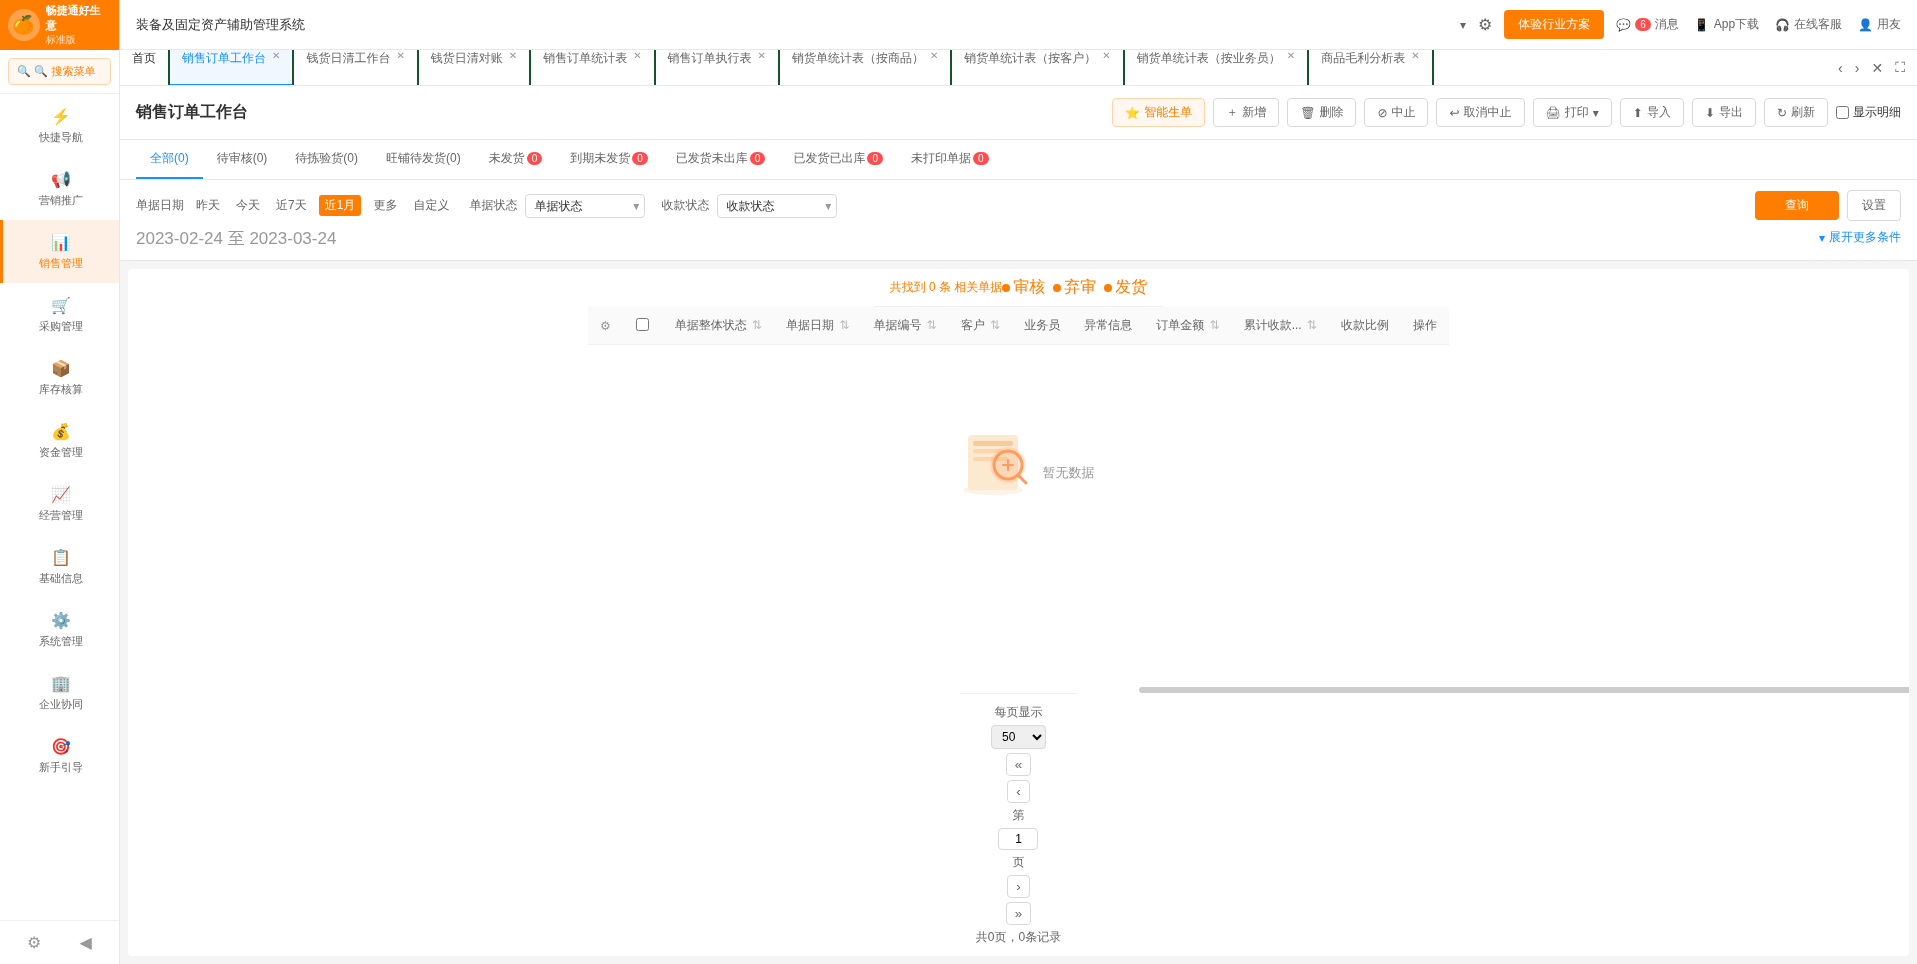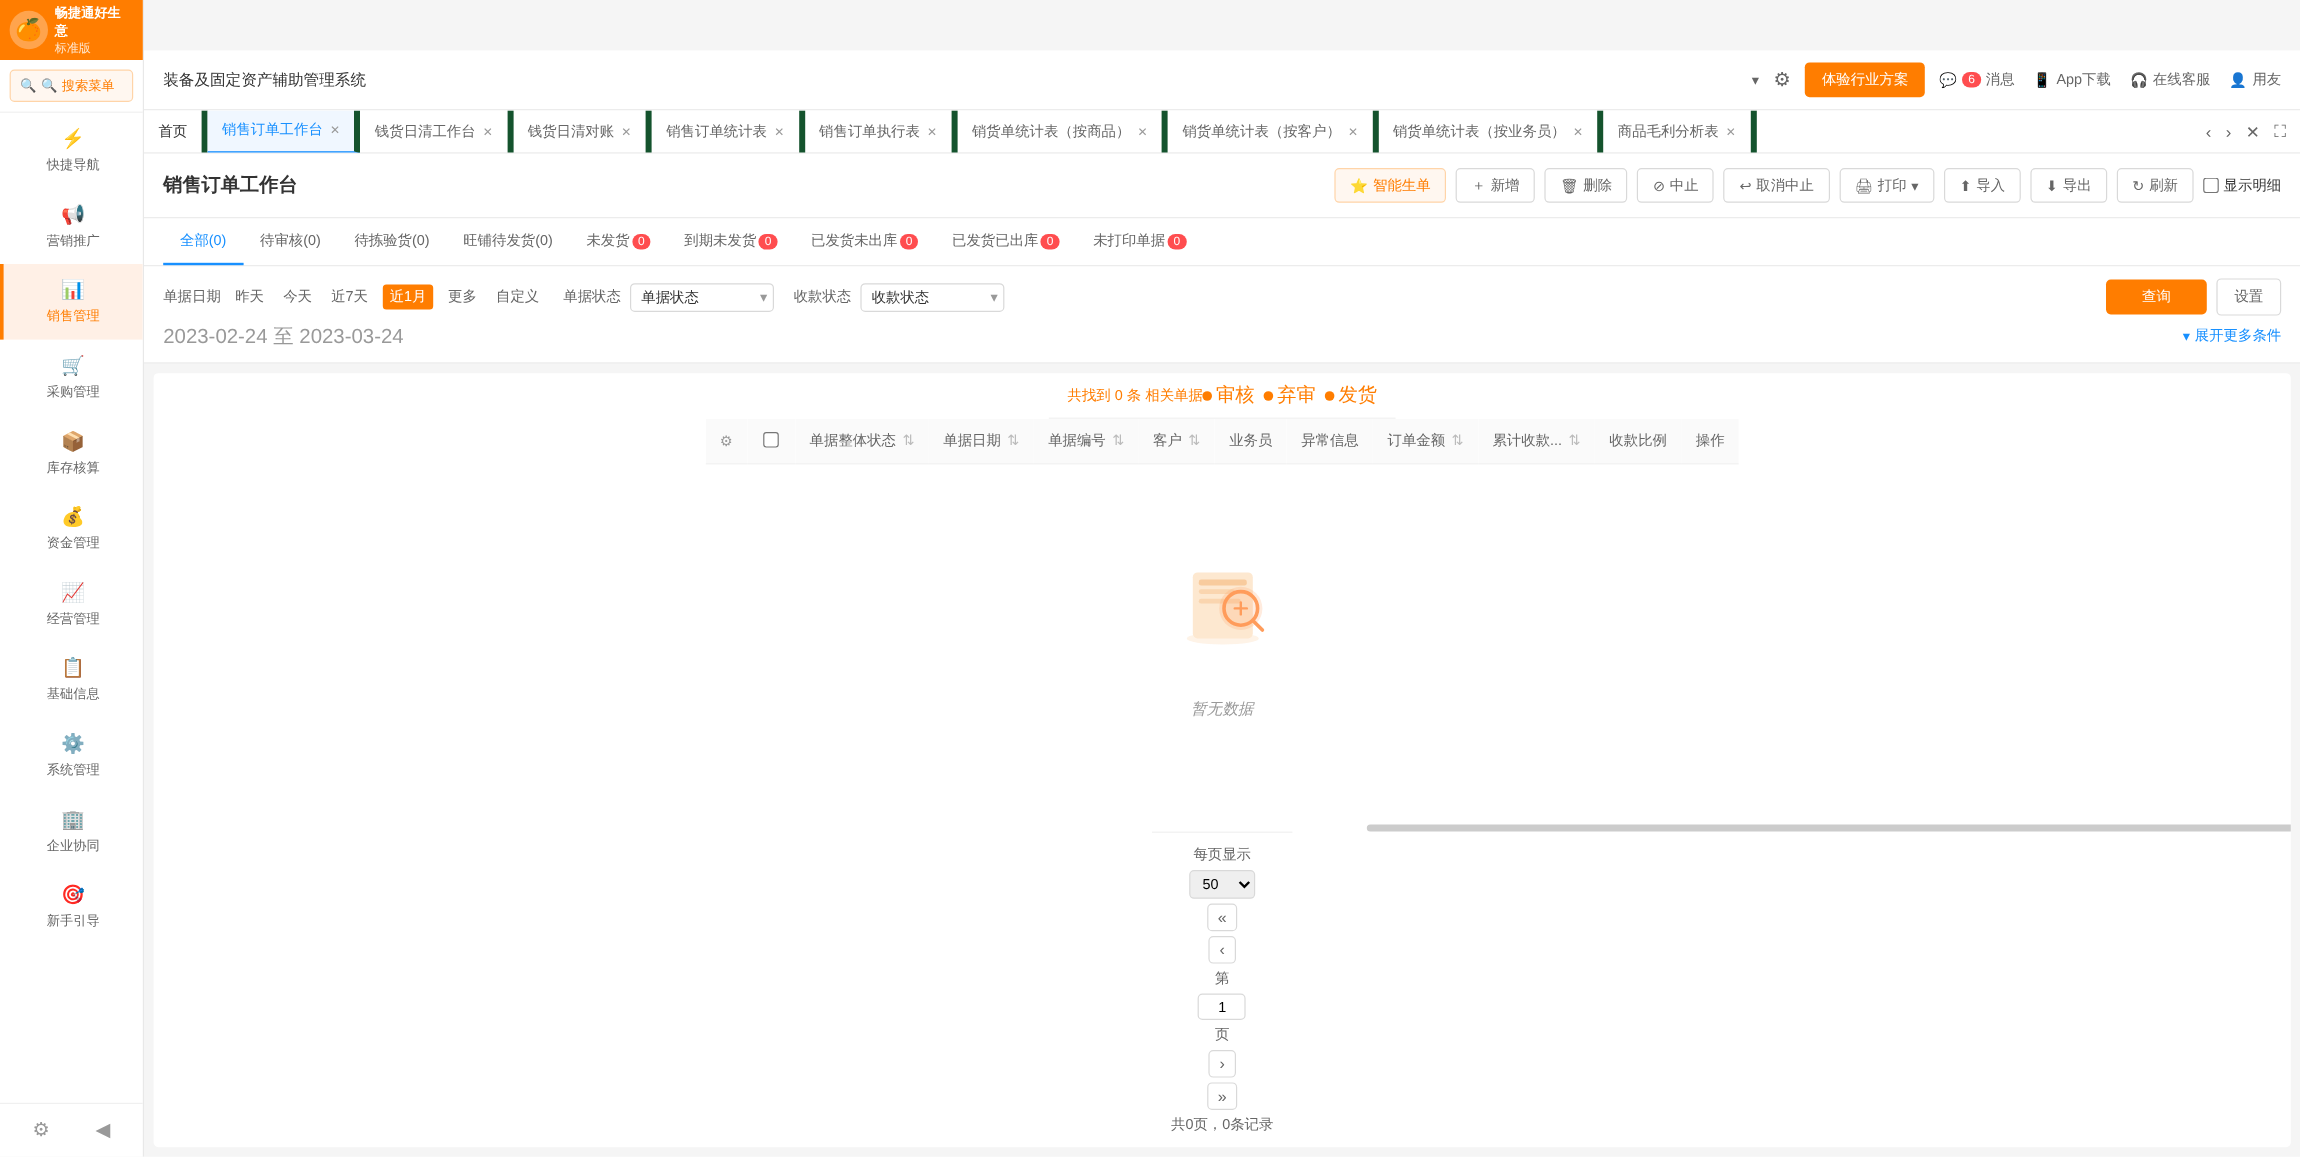--- a/index.html
+++ b/index.html
@@ -18,30 +18,30 @@
     .sidebar-nav-item.active { background: #fff0e6; color: #ff7d00; border-left-color: #ff7d00; }
     .sidebar-nav-icon { width: 20px; height: 20px; display: flex; align-items: center; justify-content: center; font-size: 16px; }
 
     .sidebar-bottom { border-top: 1px solid #f0f0f0; padding: 8px; display: flex; justify-content: space-around; }
     .sidebar-bottom-btn { color: #999; cursor: pointer; font-size: 16px; padding: 4px; }
 
     
     .main { flex: 1; display: flex; flex-direction: column; overflow: hidden; }
 
     
-    .topbar { height: 50px; background: #fff; border-bottom: 1px solid #e8e8e8; display: flex; align-items: center; padding: 0 16px; gap: 12px; flex-shrink: 0; margin-top: 42px; }
+    .topbar { height: 50px; background: #fff; border-bottom: 1px solid #e8e8e8; display: flex; align-items: center; padding: 0 16px; gap: 12px; flex-shrink: 0; }
     .topbar-title { font-size: 13px; color: #333; flex: 1; }
     .topbar-dropdown { display: flex; align-items: center; gap: 4px; cursor: pointer; color: #666; }
     .topbar-solution-btn { background: #ff7d00; color: #fff; border: none; border-radius: 4px; padding: 6px 14px; cursor: pointer; font-size: 12px; }
     .topbar-actions { display: flex; align-items: center; gap: 16px; margin-left: auto; color: #666; font-size: 12px; }
     .topbar-action { display: flex; align-items: center; gap: 4px; cursor: pointer; }
 
     
     .tabbar { background: #fff; border-bottom: 1px solid #e8e8e8; display: flex; align-items: center; flex-shrink: 0; overflow: hidden; height: 36px; }
-    .tab { display: flex; align-items: center; padding: 0 12px; height: 36px; font-size: 12px; cursor: pointer; white-space: nowrap; border-right: 5px solid #14532d; color: #666; gap: 6px; flex-shrink: 0; }
+    .tab { display: flex; align-items: flex-start; padding: 0 12px; height: 36px; font-size: 12px; cursor: pointer; white-space: nowrap; border-right: 2px solid #14532d; color: #666; gap: 6px; flex-shrink: 0; }
     .tab.home { color: #333; }
     .tab.active { background: #f0f7ff; color: #1890ff; border-bottom: 2px solid #1890ff; }
     .tab-close { color: #999; font-size: 10px; cursor: pointer; }
     .tabbar-nav { display: flex; align-items: center; margin-left: auto; padding: 0 8px; gap: 4px; }
     .tabbar-nav-btn { cursor: pointer; color: #666; padding: 4px; font-size: 14px; }
 
     
     .content { flex: 1; overflow: hidden; display: flex; flex-direction: column; background: #f5f5f5; }
 
     
@@ -83,21 +83,21 @@
     .batch-btn.orange { color: #ff7d00; }
 
     .table-wrap { flex: 1; overflow: auto; }
     table { width: 100%; border-collapse: collapse; font-size: 12px; }
     thead th { background: #fafafa; border-bottom: 1px solid #f0f0f0; padding: 10px 12px; text-align: left; color: #666; white-space: nowrap; font-weight: normal; position: sticky; top: 0; z-index: 1; }
     thead th .sort { color: #bbb; cursor: pointer; margin-left: 2px; }
     .checkbox-col { width: 40px; text-align: center; }
     .settings-col { width: 30px; text-align: center; }
 
     
-    .empty-state { display: flex; flex-direction: column; align-items: center; justify-content: center; padding: 60px; color: #999; flex: 1; font-style: italic; }
+    .empty-state { display: flex; flex-direction: row; align-items: center; justify-content: center; padding: 60px; color: #999; flex: 1; }
     .empty-text { font-size: 13px; color: #999; }
 
     
     .pagination { border-top: 1px solid #f0f0f0; padding: 10px 16px; display: flex; align-items: center; justify-content: flex-end; gap: 4px; font-size: 12px; color: #666; flex-shrink: 0; background: #fff; flex-direction: column; }
     .pagination-select { border: 1px solid #d9d9d9; border-radius: 4px; padding: 3px 6px; font-size: 12px; }
     .page-btn { border: 1px solid #d9d9d9; border-radius: 4px; padding: 3px 8px; cursor: pointer; background: #fff; color: #666; }
     .page-input { border: 1px solid #d9d9d9; border-radius: 4px; padding: 3px 6px; width: 40px; text-align: center; font-size: 12px; }
 
     .scrollbar-area { height: 8px; background: #f5f5f5; border-top: 1px solid #e8e8e8; position: relative; }
     .scrollbar-thumb { position: absolute; left: 120px; width: 1100px; height: 6px; top: 1px; background: #ccc; border-radius: 3px; }

